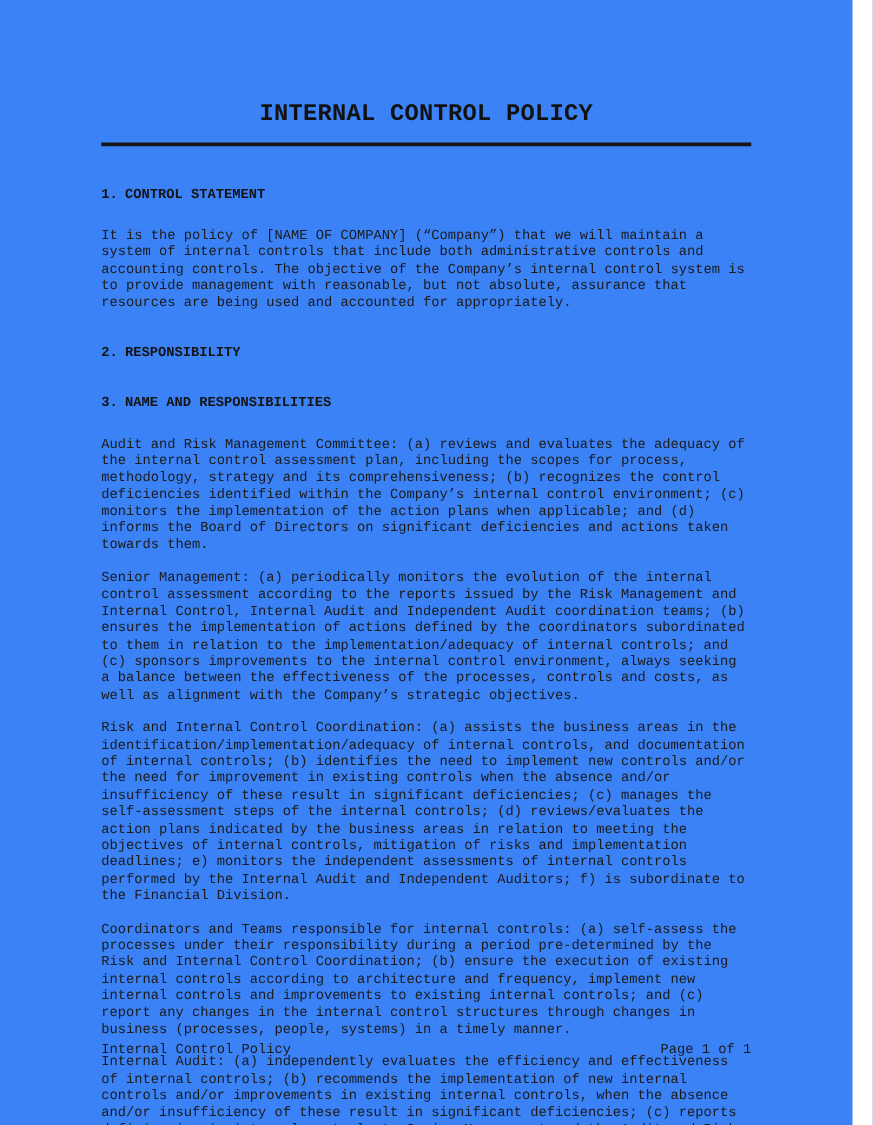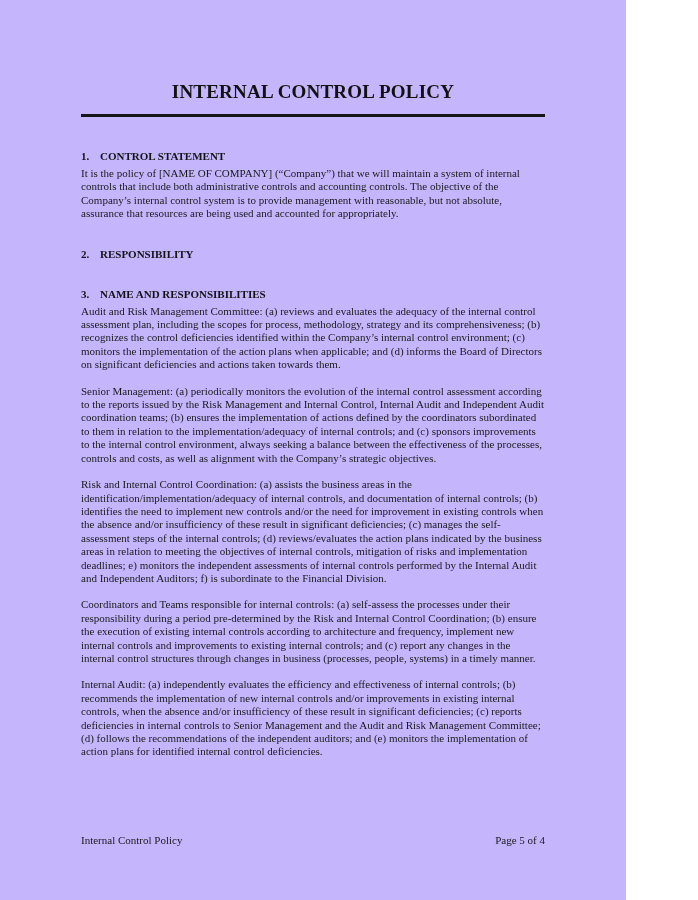--- a/index.html
+++ b/index.html
@@ -2,25 +2,25 @@
 <html><head>
 <meta charset="utf-8">
 <style>
   html, body {
     margin: 0;
     padding: 0;
     background: #ffffff;
   }
   .page {
     position: relative;
-    width: 626px;
+    width: 682px;
     height: 900px;
-    background: #c4b5fd;
+    background: #3b82f6;
     overflow: hidden;
-    font-family: Liberation Serif, serif;
+    font-family: Liberation Mono, monospace;
     color: #1b1b1b;
   }
   .content {
     padding: 0 81px;
   }
   .doc-title {
     margin: 82px 0 0 0;
     font-size: 19px;
     line-height: 19px;
     font-weight: bold;
@@ -48,21 +48,21 @@
     flex: none;
     width: 19px;
   }
   .para {
     font-size: 11px;
     line-height: 13.4px;
     margin: 13px 0 0 0;
     color: #1b1b1b;
   }
   .para.after-heading {
-    margin-top: 4px;
+    margin-top: 20px;
   }
   .page-footer {
     position: absolute;
     left: 81px;
     right: 81px;
     top: 834px;
     display: flex;
     justify-content: space-between;
     font-size: 11px;
     line-height: 13px;
@@ -96,15 +96,15 @@
     <p class="para after-heading">Audit and Risk Management Committee: (a) reviews and evaluates the adequacy of the internal control assessment plan, including the scopes for process, methodology, strategy and its comprehensiveness; (b) recognizes the control deficiencies identified within the Company’s internal control environment; (c) monitors the implementation of the action plans when applicable; and (d) informs the Board of Directors on significant deficiencies and actions taken towards them.</p>
     <p class="para">Senior Management: (a) periodically monitors the evolution of the internal control assessment according to the reports issued by the Risk Management and Internal Control, Internal Audit and Independent Audit coordination teams; (b) ensures the implementation of actions defined by the coordinators subordinated to them in relation to the implementation/adequacy of internal controls; and (c) sponsors improvements to the internal control environment, always seeking a balance between the effectiveness of the processes, controls and costs, as well as alignment with the Company’s strategic objectives.</p>
     <p class="para">Risk and Internal Control Coordination: (a) assists the business areas in the identification/implementation/adequacy of internal controls, and documentation of internal controls; (b) identifies the need to implement new controls and/or the need for improvement in existing controls when the absence and/or insufficiency of these result in significant deficiencies; (c) manages the self-assessment steps of the internal controls; (d) reviews/evaluates the action plans indicated by the business areas in relation to meeting the objectives of internal controls, mitigation of risks and implementation deadlines; e) monitors the independent assessments of internal controls performed by the Internal Audit and Independent Auditors; f) is subordinate to the Financial Division.</p>
     <p class="para">Coordinators and Teams responsible for internal controls: (a) self-assess the processes under their responsibility during a period pre-determined by the Risk and Internal Control Coordination; (b) ensure the execution of existing internal controls according to architecture and frequency, implement new internal controls and improvements to existing internal controls; and (c) report any changes in the internal control structures through changes in business (processes, people, systems) in a timely manner.</p>
     <p class="para">Internal Audit: (a) independently evaluates the efficiency and effectiveness of internal controls; (b) recommends the implementation of new internal controls and/or improvements in existing internal controls, when the absence and/or insufficiency of these result in significant deficiencies; (c) reports deficiencies in internal controls to Senior Management and the Audit and Risk Management Committee; (d) follows the recommendations of the independent auditors; and (e) monitors the implementation of action plans for identified internal control deficiencies.</p>
 
   </div>
 
   <div class="page-footer">
     <span>Internal Control Policy</span>
-    <span>Page 5 of 4</span>
+    <span>Page 1 of 1</span>
   </div>
 </div>
 
 </body></html>

